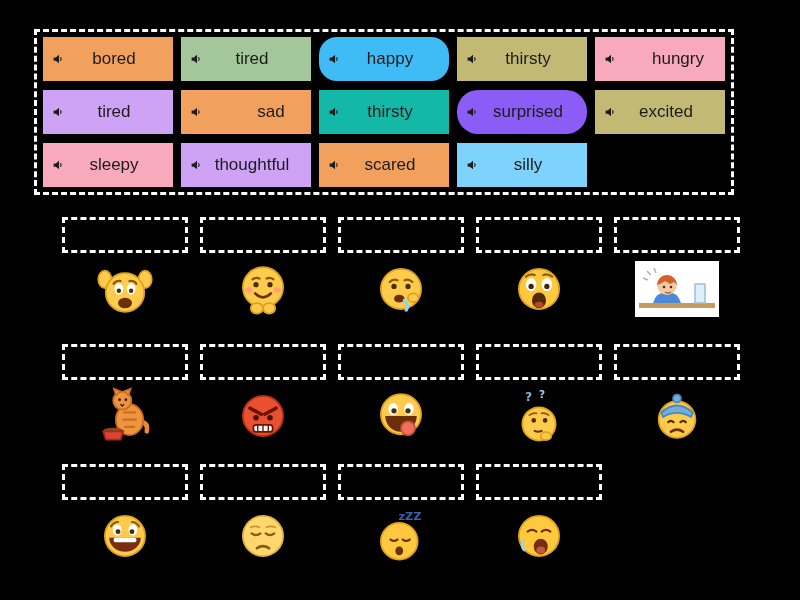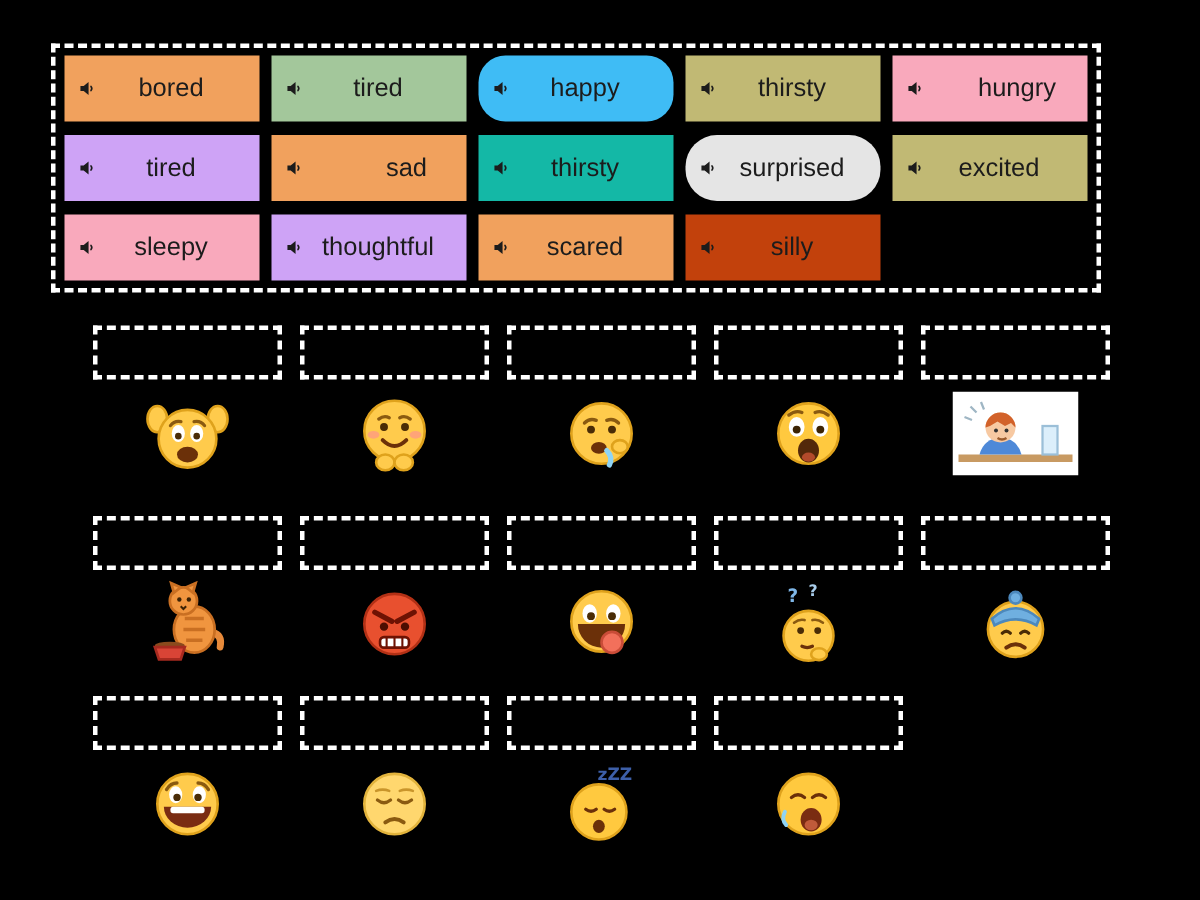--- a/index.html
+++ b/index.html
@@ -101,21 +101,21 @@
     </div>
     <div class="tile" style="background: #14b8a6;">
       <span class="spk">
           <svg viewBox="0 0 24 24" width="13" height="13">
             <path d="M3 9v6h4l6 5V4L7 9Z" fill="#1c1c1c"></path>
             <path d="M16 9.5a4 4 0 0 1 0 5" stroke="#1c1c1c" stroke-width="2" fill="none" stroke-linecap="round"></path>
           </svg>
         </span>
       <span class="lbl">thirsty</span>
     </div>
-    <div class="tile" style="background: #e5e5e5; border-radius: 21px;">
+    <div class="tile" style="background: #8b5cf6; border-radius: 21px;">
       <span class="spk">
           <svg viewBox="0 0 24 24" width="13" height="13">
             <path d="M3 9v6h4l6 5V4L7 9Z" fill="#1c1c1c"></path>
             <path d="M16 9.5a4 4 0 0 1 0 5" stroke="#1c1c1c" stroke-width="2" fill="none" stroke-linecap="round"></path>
           </svg>
         </span>
       <span class="lbl">surprised</span>
     </div>
     <div class="tile" style="background: rgb(193, 185, 116);">
       <span class="spk">
@@ -146,21 +146,21 @@
     </div>
     <div class="tile" style="background: rgb(241, 161, 93);">
       <span class="spk">
           <svg viewBox="0 0 24 24" width="13" height="13">
             <path d="M3 9v6h4l6 5V4L7 9Z" fill="#1c1c1c"></path>
             <path d="M16 9.5a4 4 0 0 1 0 5" stroke="#1c1c1c" stroke-width="2" fill="none" stroke-linecap="round"></path>
           </svg>
         </span>
       <span class="lbl">scared</span>
     </div>
-    <div class="tile" style="background: #c2410c; text-align: right;">
+    <div class="tile" style="background: #7dd3fc; text-align: right;">
       <span class="spk">
           <svg viewBox="0 0 24 24" width="13" height="13">
             <path d="M3 9v6h4l6 5V4L7 9Z" fill="#1c1c1c"></path>
             <path d="M16 9.5a4 4 0 0 1 0 5" stroke="#1c1c1c" stroke-width="2" fill="none" stroke-linecap="round"></path>
           </svg>
         </span>
       <span class="lbl">silly</span>
     </div>
   </div>
 

